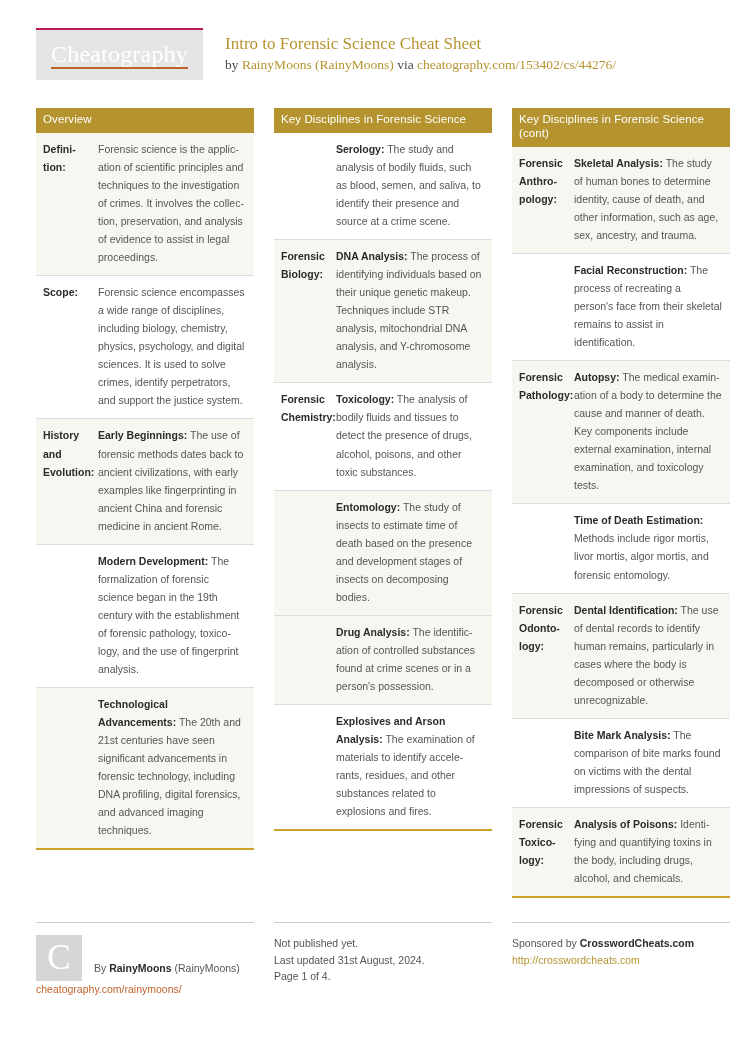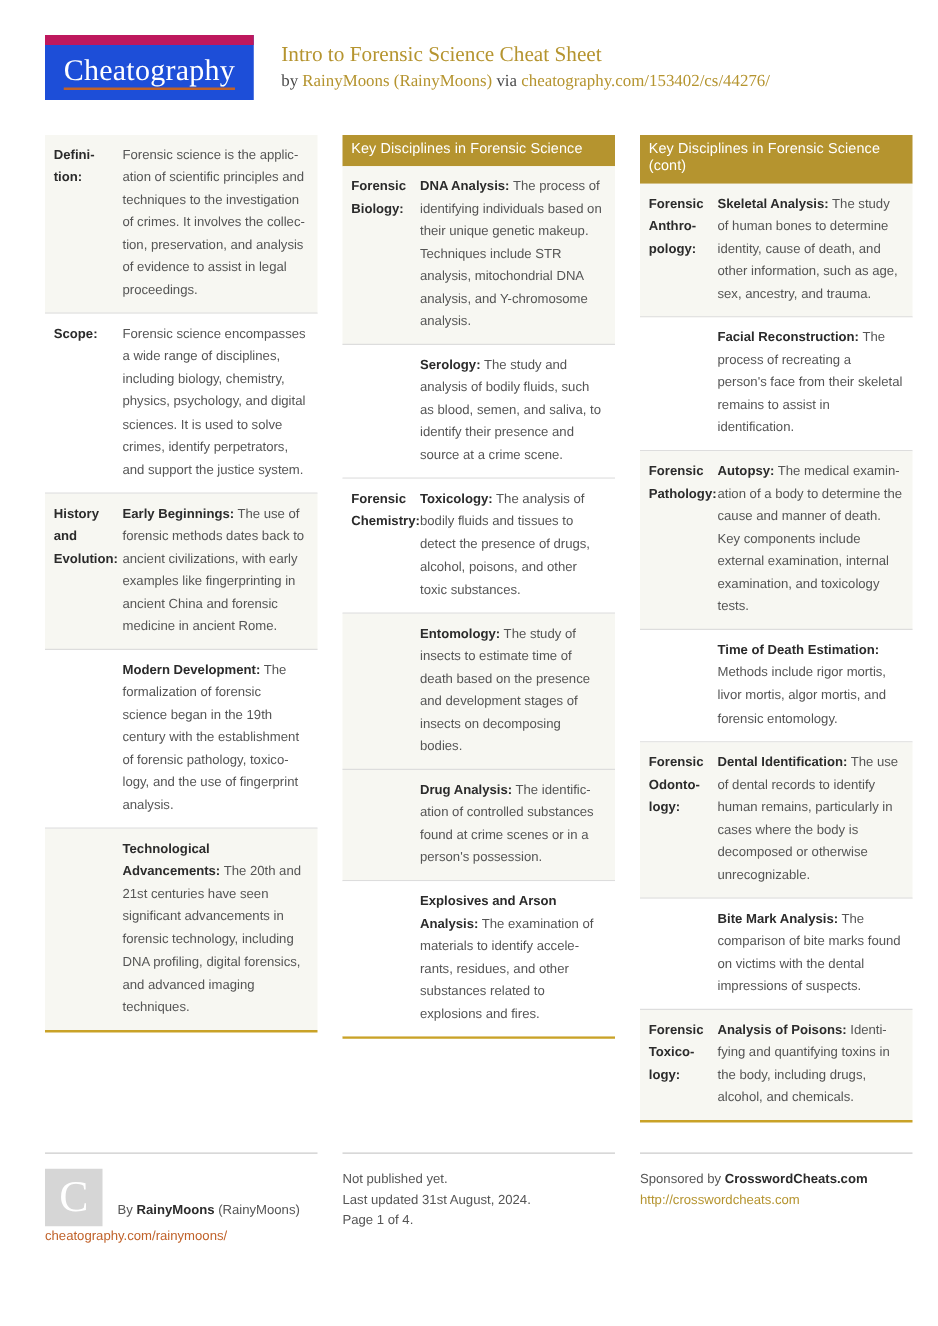--- a/index.html
+++ b/index.html
@@ -25,22 +25,22 @@
 
   
   .masthead {
     display: flex;
     align-items: flex-start;
     height: 62px;
   }
   .logo-box {
     width: 167px;
     height: 52px;
-    background: #1d4ed8;
-    border-top: 8px solid #be185d;
+    background: #e5e5e5;
+    border-top: 2px solid #be185d;
     box-sizing: border-box;
     display: flex;
     align-items: center;
     justify-content: center;
     flex: 0 0 auto;
   }
   .logo-text {
     font-family: "Liberation Serif", serif;
     font-size: 24px;
     color: #ffffff;
@@ -205,20 +205,21 @@
       <div class="sheet-title">Intro to Forensic Science Cheat Sheet</div>
       <div class="sheet-byline">
         <span>by </span><span class="gold">RainyMoons (RainyMoons)</span><span> via </span><span class="gold">cheatography.com/153402/cs/44276/</span>
       </div>
     </div>
   </div>
 
   <div class="columns" id="columns">
       <div class="column">
         <div class="table">
+          <div class="table-header">Overview</div>
           <div class="row alt">
             <div class="cell-key">Defini­tion:</div>
             <div class="cell-val"><b></b><span>Forensic science is the applic­ation of scientific principles and techniques to the investigation of crimes. It involves the collec­tion, preservation, and analysis of evidence to assist in legal proceedings.</span></div>
           </div>
           <div class="row plain">
             <div class="cell-key">Scope:</div>
             <div class="cell-val"><b></b><span>Forensic science encompasses a wide range of disciplines, including biology, chemistry, physics, psychology, and digital sciences. It is used to solve crimes, identify perpet­rators, and support the justice system.</span></div>
           </div>
           <div class="row alt">
             <div class="cell-key">History and Evolution:</div>
@@ -230,27 +231,27 @@
           </div>
           <div class="row alt">
             <div class="cell-key"></div>
             <div class="cell-val"><b>Technological Advancements:</b><span> The 20th and 21st centuries have seen significant advanc­ements in forensic technology, including DNA profiling, digital forensics, and advanced imaging techniques.</span></div>
           </div>
         </div>
       </div>
       <div class="column">
         <div class="table">
           <div class="table-header">Key Disciplines in Forensic Science</div>
+          <div class="row plain">
+            <div class="cell-key"></div>
+            <div class="cell-val"><b>Serology:</b><span> The study and analysis of bodily fluids, such as blood, semen, and saliva, to identify their presence and source at a crime scene.</span></div>
+          </div>
           <div class="row alt">
             <div class="cell-key">Forensic Biology:</div>
             <div class="cell-val"><b>DNA Analysis:</b><span> The process of identifying individuals based on their unique genetic makeup. Techniques include STR analysis, mitochondrial DNA analysis, and Y-chro­mosome analysis.</span></div>
-          </div>
-          <div class="row plain">
-            <div class="cell-key"></div>
-            <div class="cell-val"><b>Serology:</b><span> The study and analysis of bodily fluids, such as blood, semen, and saliva, to identify their presence and source at a crime scene.</span></div>
           </div>
           <div class="row plain">
             <div class="cell-key">Forensic Chemistry:</div>
             <div class="cell-val"><b>Toxicology:</b><span> The analysis of bodily fluids and tissues to detect the presence of drugs, alcohol, poisons, and other toxic substances.</span></div>
           </div>
           <div class="row alt">
             <div class="cell-key"></div>
             <div class="cell-val"><b>Entomology:</b><span> The study of insects to estimate time of death based on the presence and development stages of insects on decomposing bodies.</span></div>
           </div>
           <div class="row alt">

